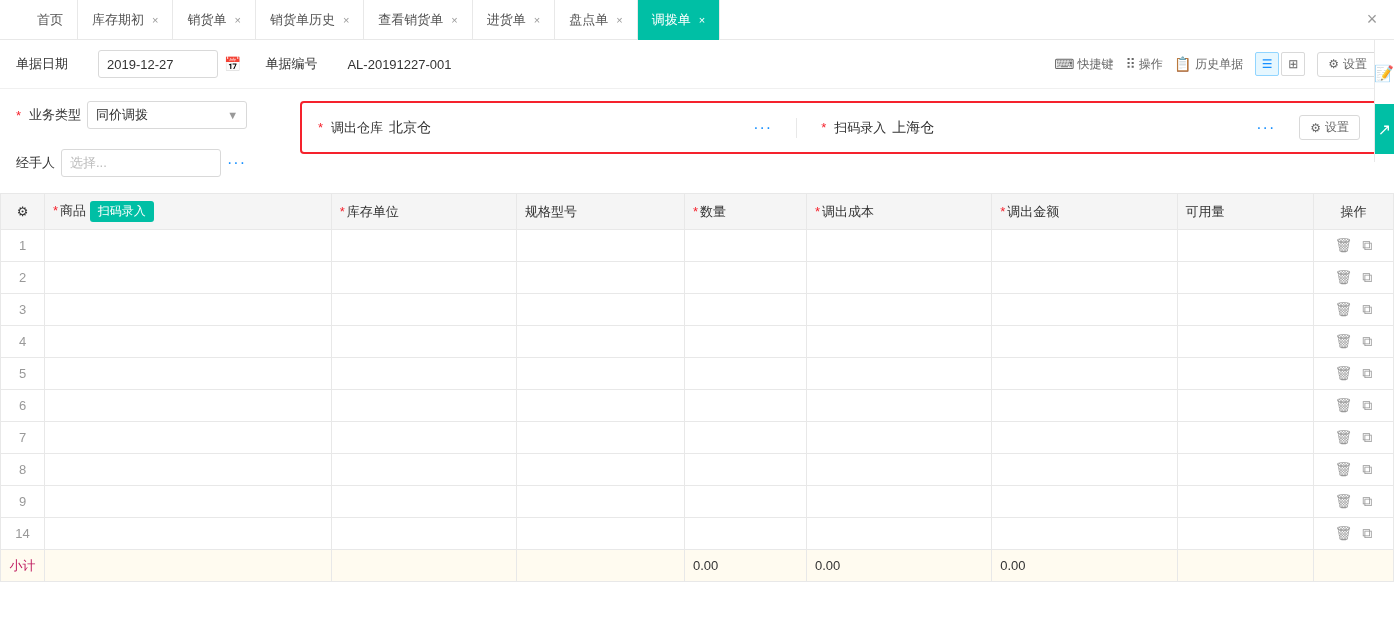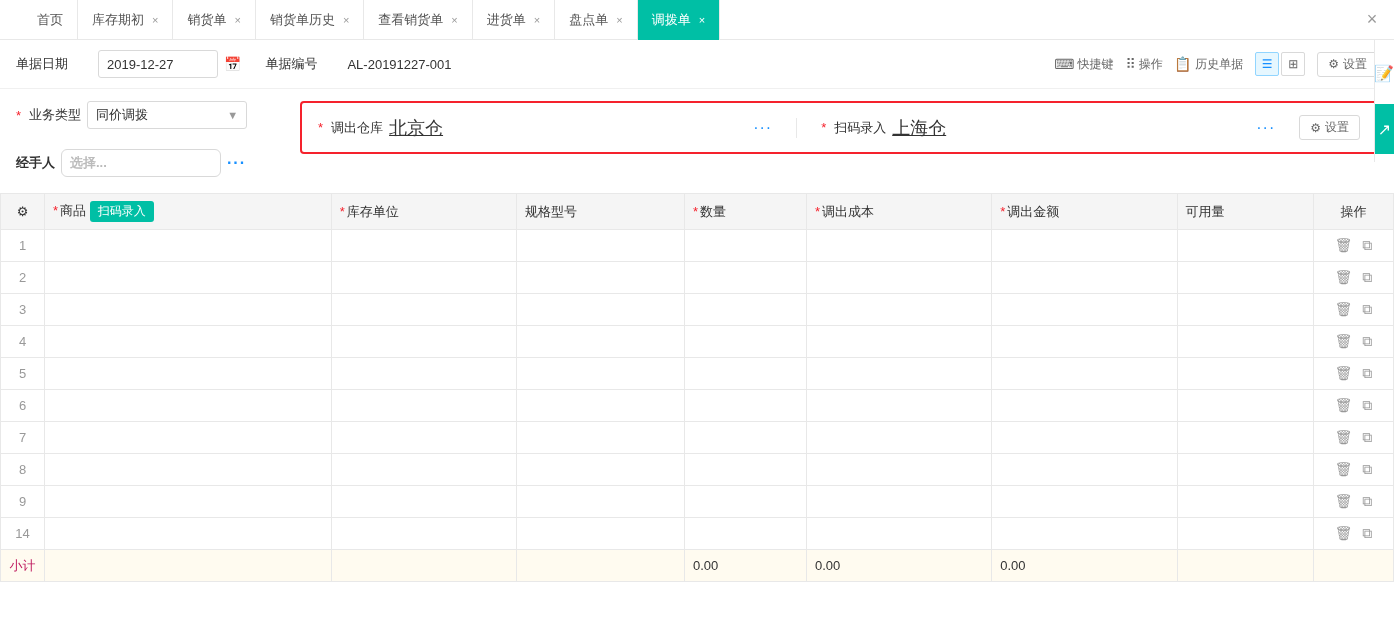--- a/index.html
+++ b/index.html
@@ -172,36 +172,34 @@
       gap: 24px;
     }
     .warehouse-section {
       display: flex;
       align-items: center;
       gap: 6px;
       flex: 1;
     }
     .warehouse-value {
       color: #333;
-      font-size: 18px;
-      text-decoration: underline;
+      font-size: 14px;
     }
     .divider-v {
       width: 1px;
       height: 20px;
       background: #e8e8e8;
     }
 
     
     .form-row2 {
       display: flex;
       align-items: flex-start;
       gap: 16px;
       margin-bottom: 4px;
-      font-weight: bold;
     }
     .placeholder-text { color: #bbb; }
 
     
     .table-container {
       flex: 1;
       overflow: auto;
       margin-top: 0;
     }
     table {
@@ -377,21 +375,21 @@
             <span class="field-label">业务类型</span>
             <div class="field-input field-select">
               <span>同价调拨</span>
               <span class="chevron" style="margin-left:auto;">▼</span>
             </div>
           </div>
         </div>
         <div class="form-row2">
           <div class="field-group">
             <span class="field-label">经手人</span>
-            <div class="field-input field-select" style="min-width:160px;border-radius:6px;">
+            <div class="field-input field-select" style="min-width:160px;">
               <span class="placeholder-text">选择...</span>
             </div>
             <span class="dots-btn">···</span>
           </div>
         </div>
       </div>
 
       <div class="red-bordered">
         <div class="warehouse-section">
           <span class="required-star">*</span>

